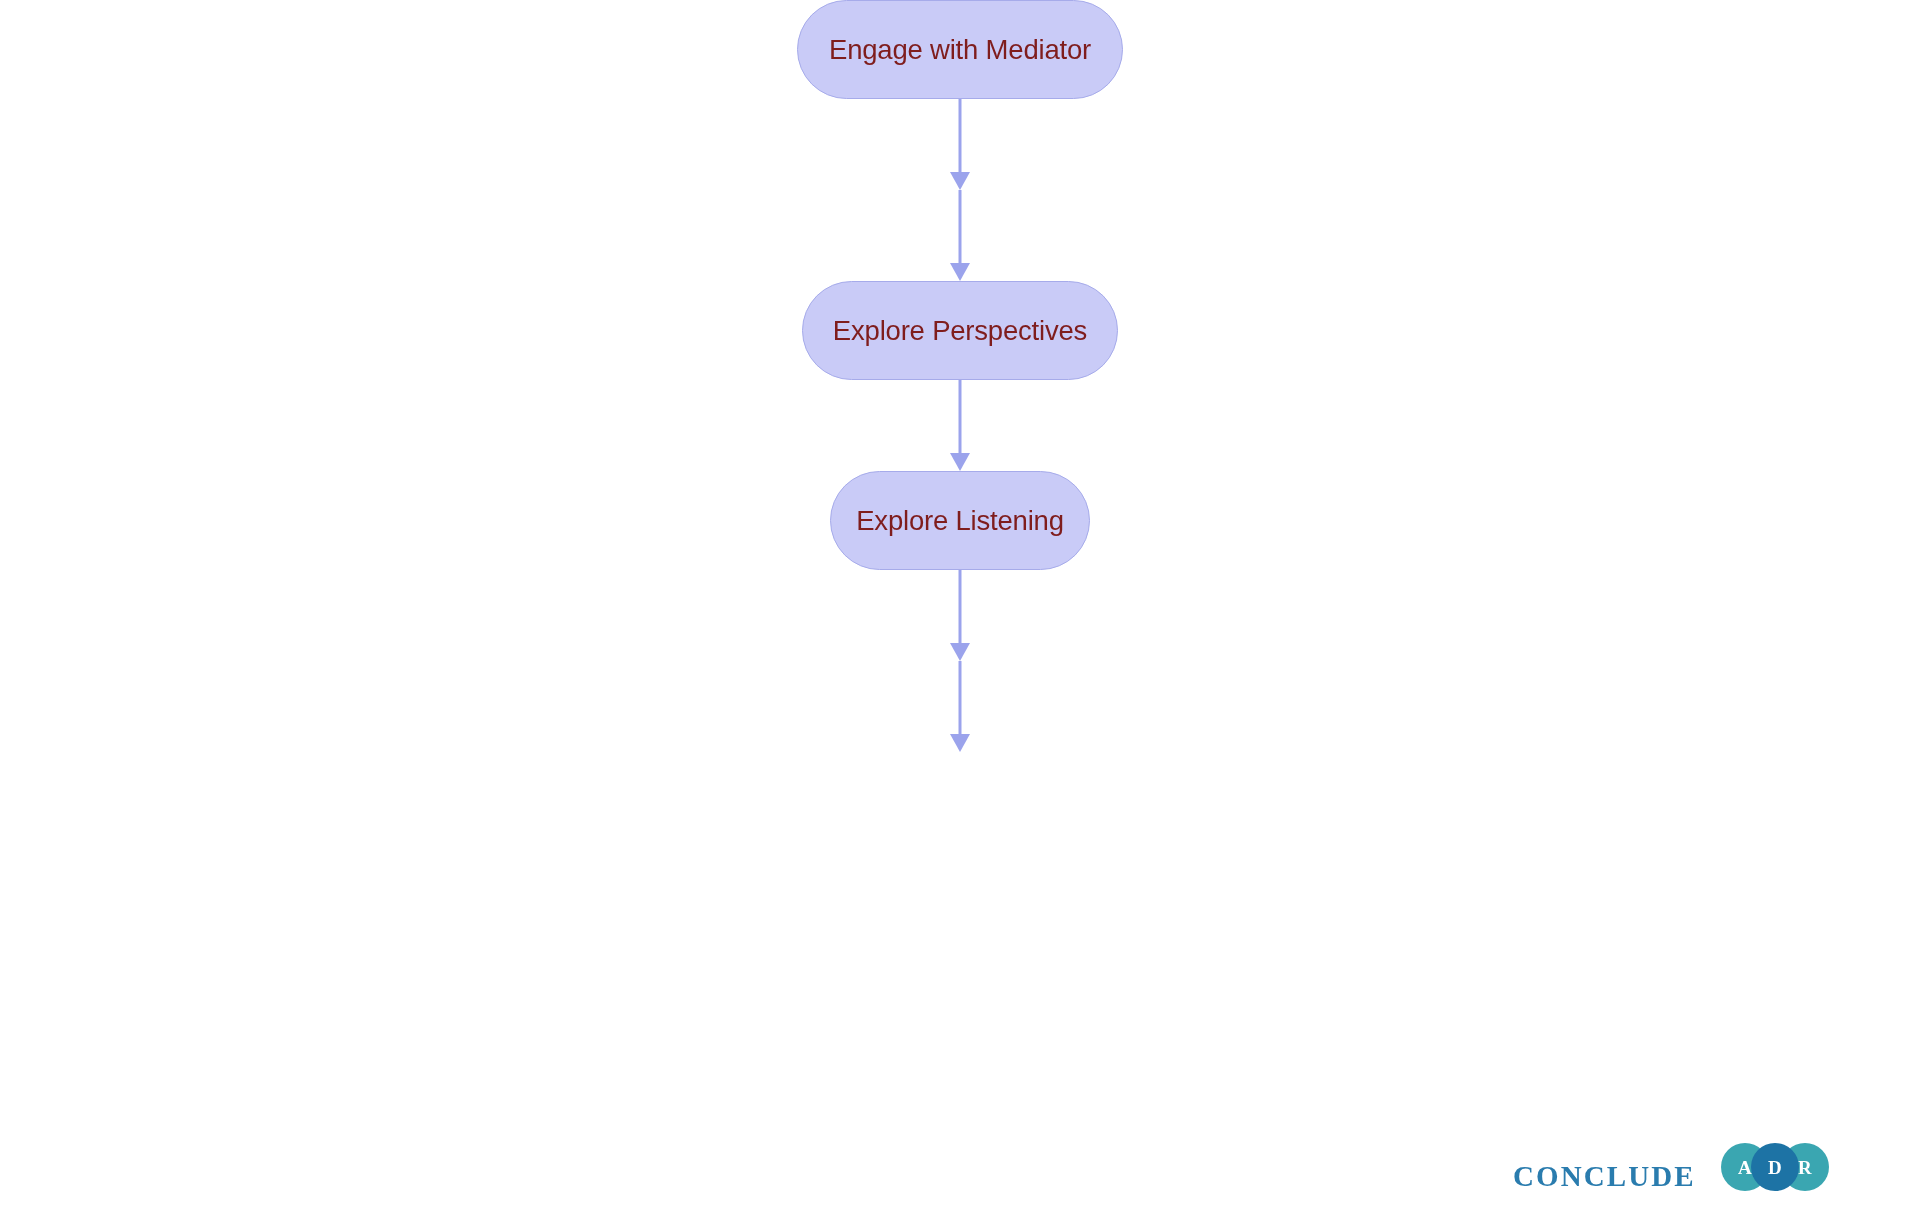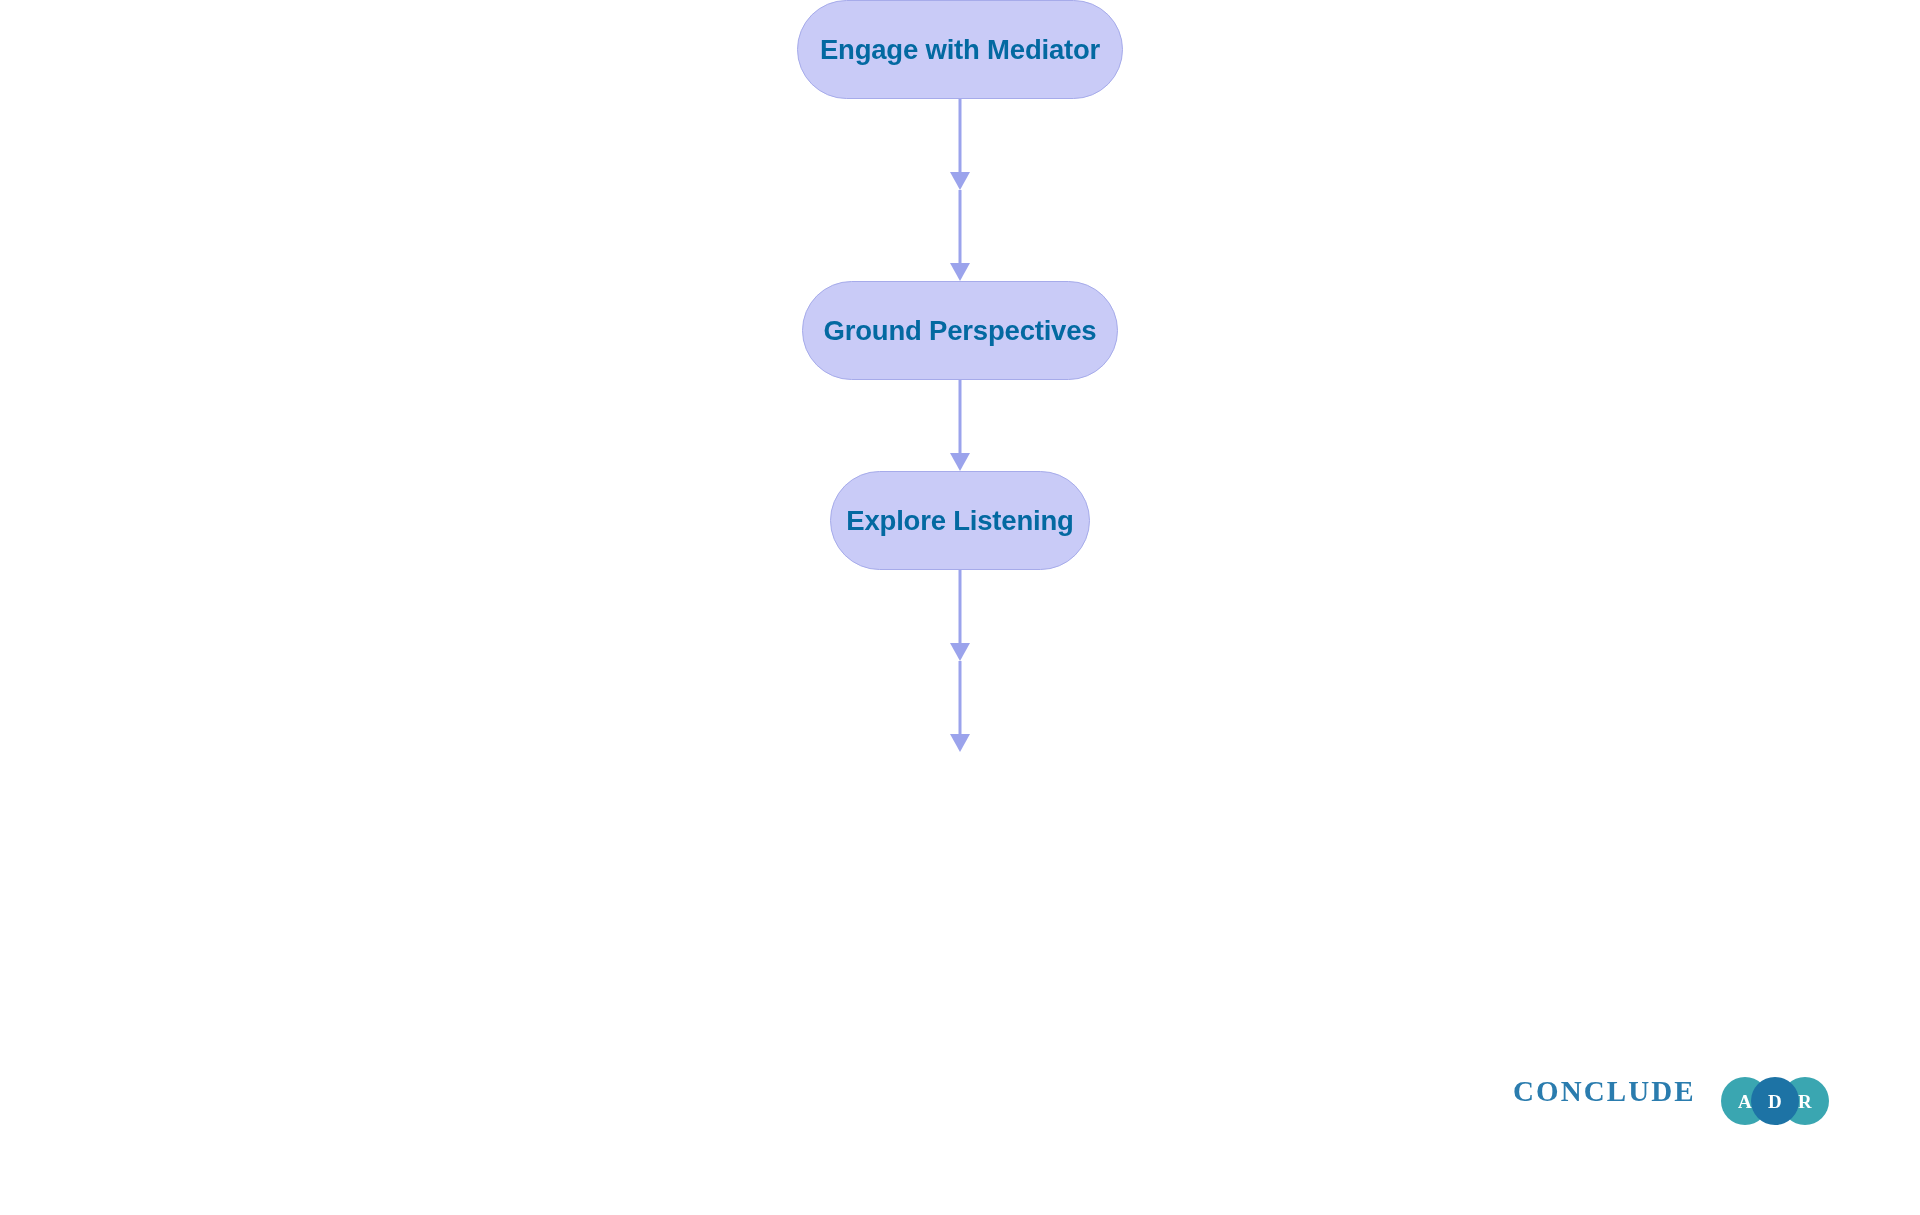--- a/index.html
+++ b/index.html
@@ -43,23 +43,23 @@
     height: 99px;
     border-radius: 50px;
     background: #c9cbf7;
     border: 1.6px solid #a6abea;
     display: flex;
     align-items: center;
     justify-content: center;
     flex: 0 0 auto;
   }
   .flow-node-label {
-    color: #0369a1;
+    color: #7f1d1d;
     font-size: 27.5px;
-    font-weight: 700;
+    font-weight: 400;
     letter-spacing: -0.2px;
     white-space: nowrap;
     line-height: 1;
     padding: 0 4px;
   }
 
   
   .node-w1 { width: 326px; }
   .node-w2 { width: 460px; }
   .node-w3 { width: 316px; }
@@ -75,24 +75,24 @@
     display: block;
     position: relative;
     margin: 0;
   }
   .flow-connector svg { display: block; }
 
   
   #brand-logo {
     position: absolute;
     left: 1513px;
-    top: 1077px;
+    top: 1141px;
     height: 50px;
     display: flex;
-    align-items: flex-start;
+    align-items: flex-end;
   }
   #brand-wordmark {
     font-family: "Liberation Serif", "DejaVu Serif", serif;
     font-weight: 700;
     font-size: 29px;
     letter-spacing: 2.1px;
     color: #2a7cae;
     line-height: 1;
     white-space: nowrap;
   }
@@ -141,21 +141,21 @@
 
 
     <div class="flow-connector">
       <svg width="30" height="91" viewBox="0 0 30 91" xmlns="http://www.w3.org/2000/svg">
         <line x1="15" y1="0" x2="15" y2="75" stroke="#9ba3ec" stroke-width="3"></line>
         <polygon points="5,73 25,73 15,91" fill="#9ba3ec"></polygon>
       </svg>
     </div>
 
     <div class="flow-node node-w3">
-      <span class="flow-node-label">Ground Perspectives</span>
+      <span class="flow-node-label">Explore Perspectives</span>
     </div>
 
     <div class="flow-connector">
       <svg width="30" height="91" viewBox="0 0 30 91" xmlns="http://www.w3.org/2000/svg">
         <line x1="15" y1="0" x2="15" y2="75" stroke="#9ba3ec" stroke-width="3"></line>
         <polygon points="5,73 25,73 15,91" fill="#9ba3ec"></polygon>
       </svg>
     </div>
 
     <div class="flow-node node-w4">

